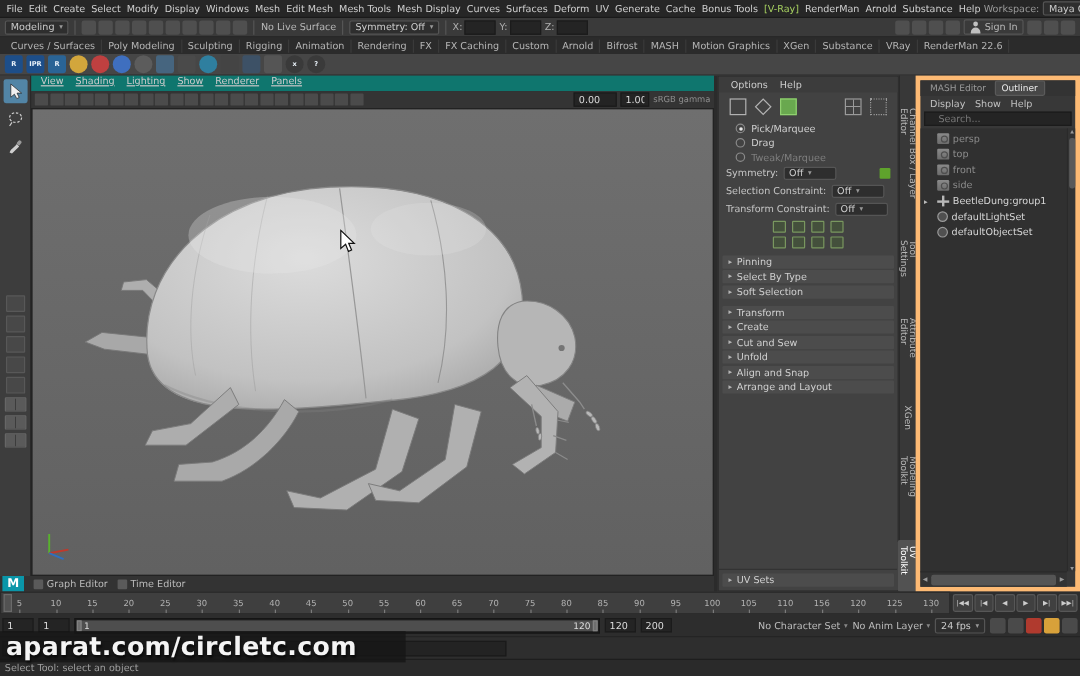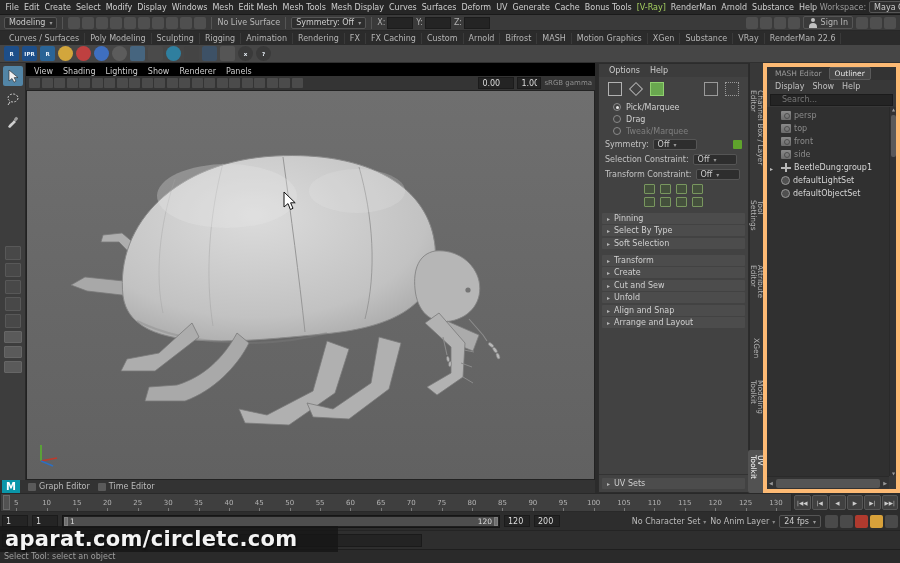--- a/index.html
+++ b/index.html
@@ -33,21 +33,21 @@
 .shelf-ic.round{border-radius:50%;}
 
 #toolbox{position:absolute;left:0;top:63px;width:26px;height:417px;background:#3d3d3d;border-right:1px solid #292929;display:flex;flex-direction:column;align-items:center;padding-top:3px;gap:3px;}
 .tool{width:20px;height:20px;border-radius:2px;display:flex;align-items:center;justify-content:center;flex:none;}
 .tool.active{background:#5285a6;}
 .tb-spacer{height:108px;flex:none;}
 .mini-tool{width:16px;height:14px;background:#484848;border:1px solid #585858;border-radius:1px;flex:none;}
 .layout-ic{width:18px;height:12px;background:linear-gradient(90deg,#5a5a5a 49%,#3c3c3c 49%,#3c3c3c 51%,#5a5a5a 51%);border:1px solid #666;border-radius:1px;flex:none;}
 
 #viewport{position:absolute;left:26px;top:63px;width:569px;height:417px;}
-#vp-menus{height:13px;background:#000000;display:flex;align-items:flex-end;padding-left:3px;}
+#vp-menus{height:13px;background:#0f766e;display:flex;align-items:flex-start;padding-left:3px;text-decoration:underline;}
 .vp-menu{font-size:8px;color:#ccc;padding:0 5px;cursor:default;}
 #vp-toolbar{height:14px;background:#343434;display:flex;align-items:center;padding:0 3px;gap:1.5px;overflow:hidden;}
 .vp-ic{width:11px;height:10px;background:#4b4b4b;border-radius:1px;flex:none;}
 .vp-fields{margin-left:auto;display:flex;align-items:center;gap:3px;}
 .vp-cs{font-size:7px;color:#8f8f8f;}
 #vp-canvas{position:absolute;left:0;top:27px;width:569px;height:390px;background:linear-gradient(180deg,#6f6f6f,#616161);border:1px solid #222;overflow:hidden;}
 #beetle{position:absolute;left:0;top:0;}
 #cursor{position:absolute;left:256px;top:100px;}
 #axis-gizmo{position:absolute;left:6px;bottom:12px;}
 
@@ -631,21 +631,21 @@
       <span class="tick">65</span>
       <span class="tick">70</span>
       <span class="tick">75</span>
       <span class="tick">80</span>
       <span class="tick">85</span>
       <span class="tick">90</span>
       <span class="tick">95</span>
       <span class="tick">100</span>
       <span class="tick">105</span>
       <span class="tick">110</span>
-      <span class="tick">115</span>
+      <span class="tick">156</span>
       <span class="tick">120</span>
       <span class="tick">125</span>
       <span class="tick">130</span>
     </div>
 </div>
 <div id="playbackctrl">
 
 <span class="pb-btn">|◀◀</span>
     <span class="pb-btn">|◀</span>
     <span class="pb-btn">◀</span>

